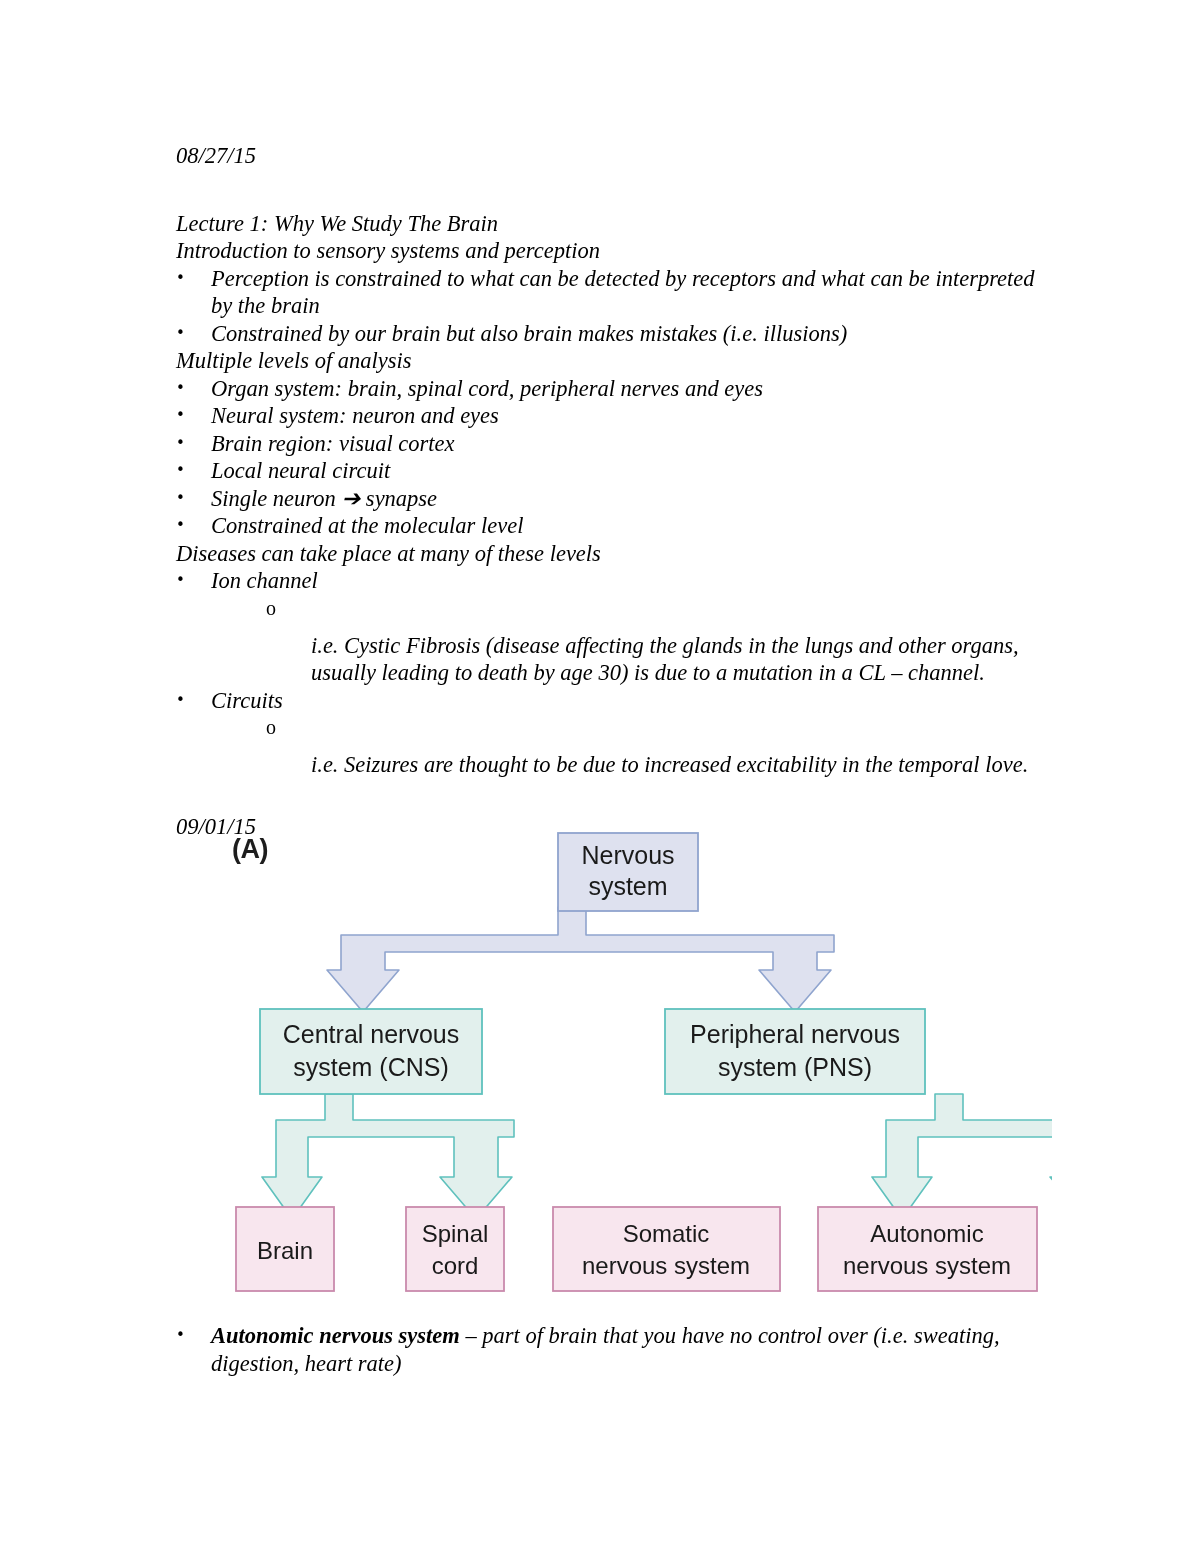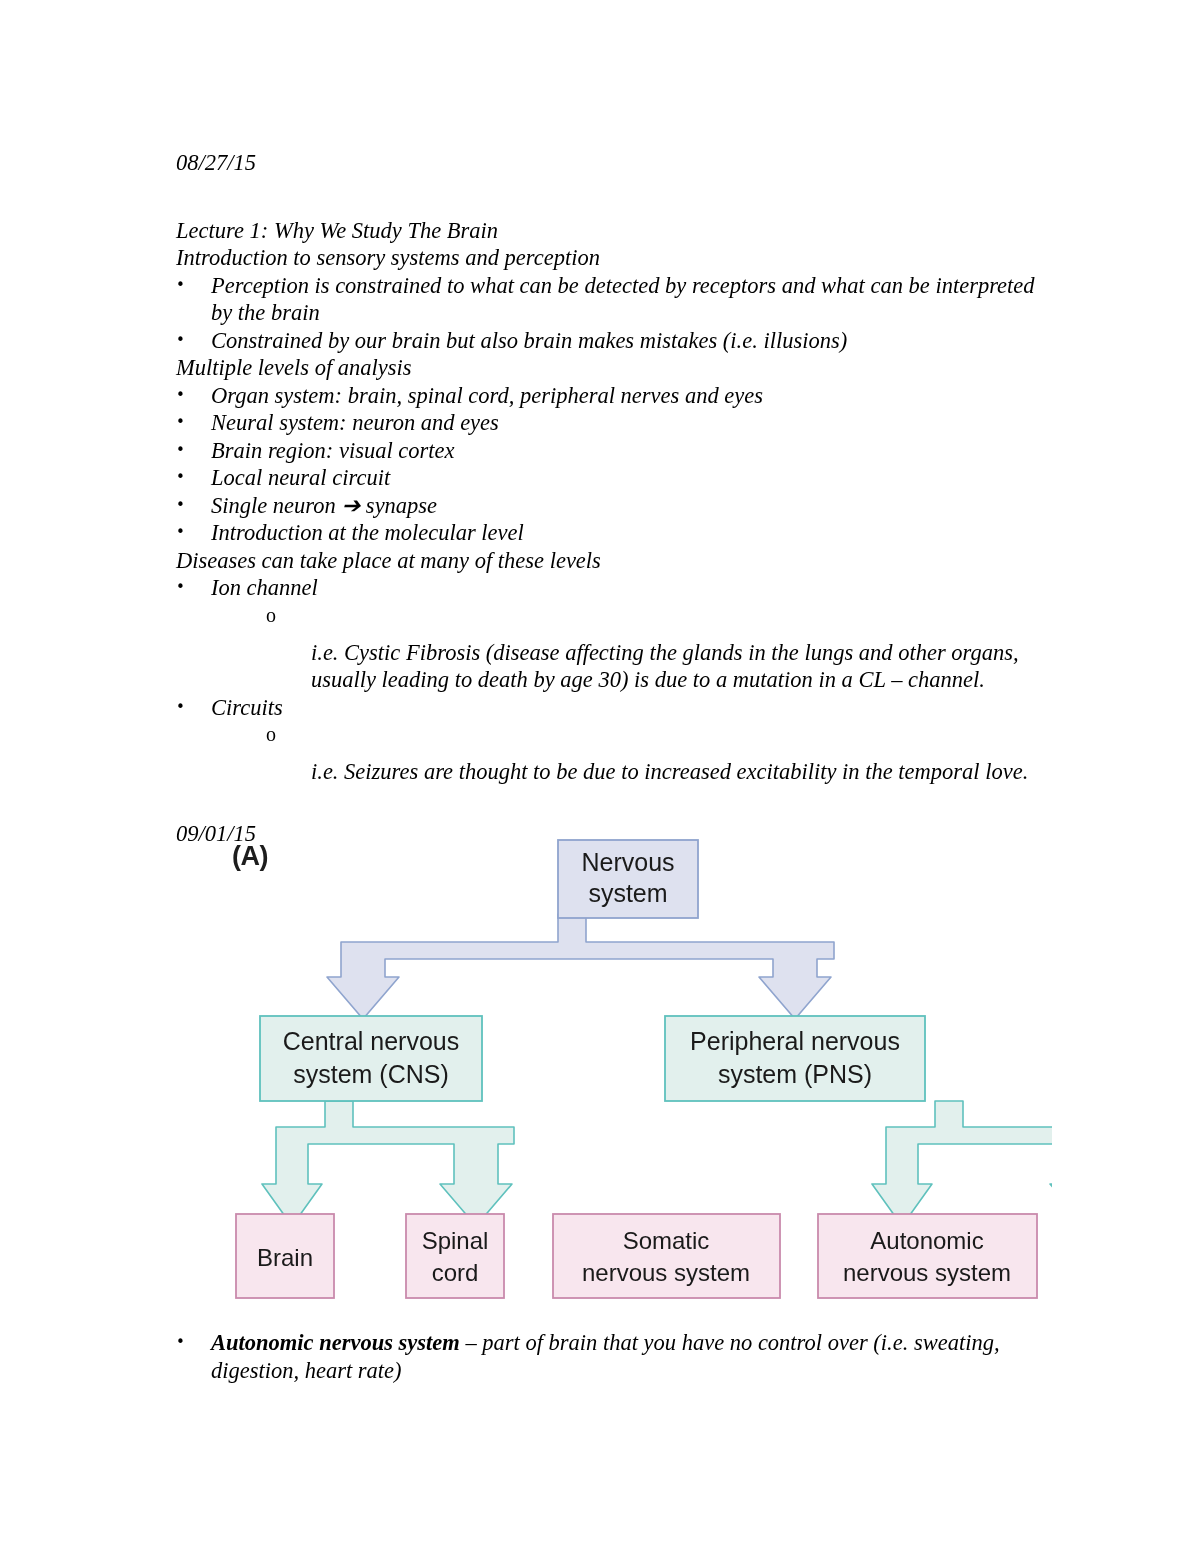--- a/index.html
+++ b/index.html
@@ -12,21 +12,21 @@
     height: 1553px;
     position: relative;
     font-family: "Liberation Serif", "DejaVu Serif", serif;
     color: #000000;
     overflow: hidden;
   }
 
   .page {
     position: absolute;
     left: 0;
-    top: 11px;
+    top: 4px;
     width: 1200px;
     height: 1169px;
   }
 
   
   .notes {
     position: absolute;
     left: 176px;
     top: 138px;
     width: 860px;
@@ -156,21 +156,21 @@
     <div class="bullet-row lvl1">
       <span class="marker">•</span>
       <span class="btext">Local neural circuit</span>
     </div>
     <div class="bullet-row lvl1">
       <span class="marker">•</span>
       <span class="btext">Single neuron ➔ synapse</span>
     </div>
     <div class="bullet-row lvl1">
       <span class="marker">•</span>
-      <span class="btext">Introduction at the molecular level</span>
+      <span class="btext">Constrained at the molecular level</span>
     </div>
 
     <div class="line">Diseases can take place at many of these levels</div>
 
     <div class="bullet-row lvl1">
       <span class="marker">•</span>
       <span class="btext">Ion channel</span>
     </div>
 
     <div class="bullet-row lvl2">

